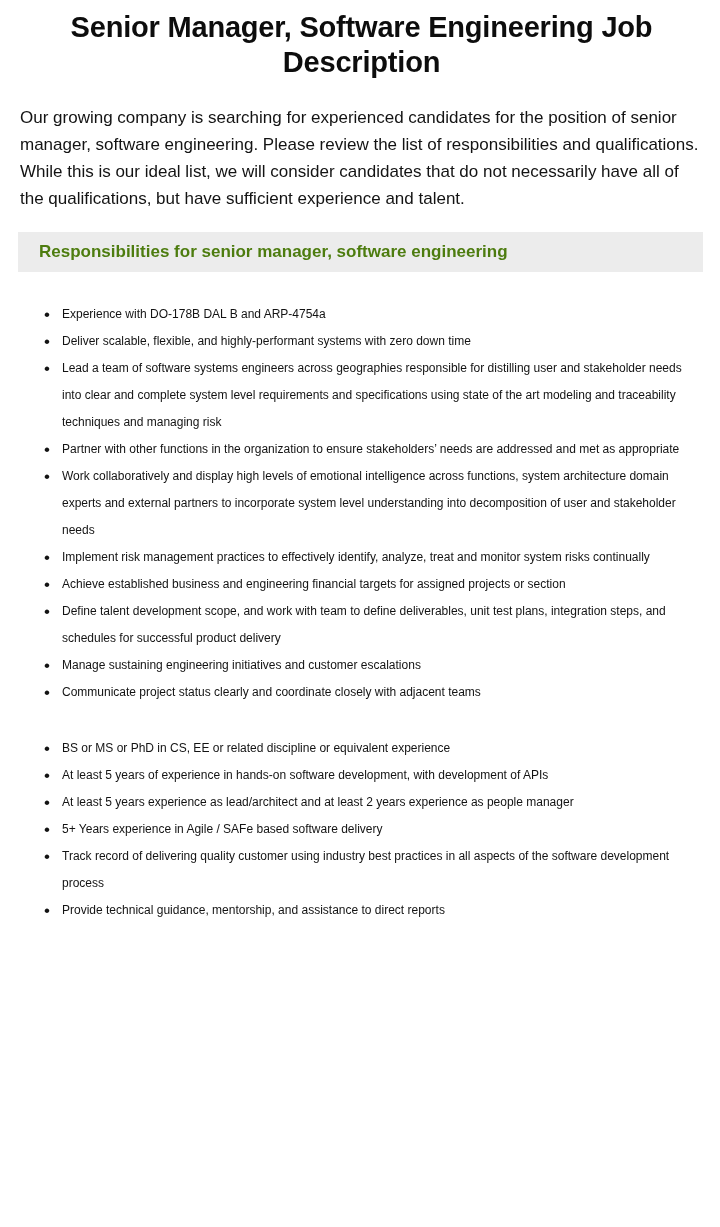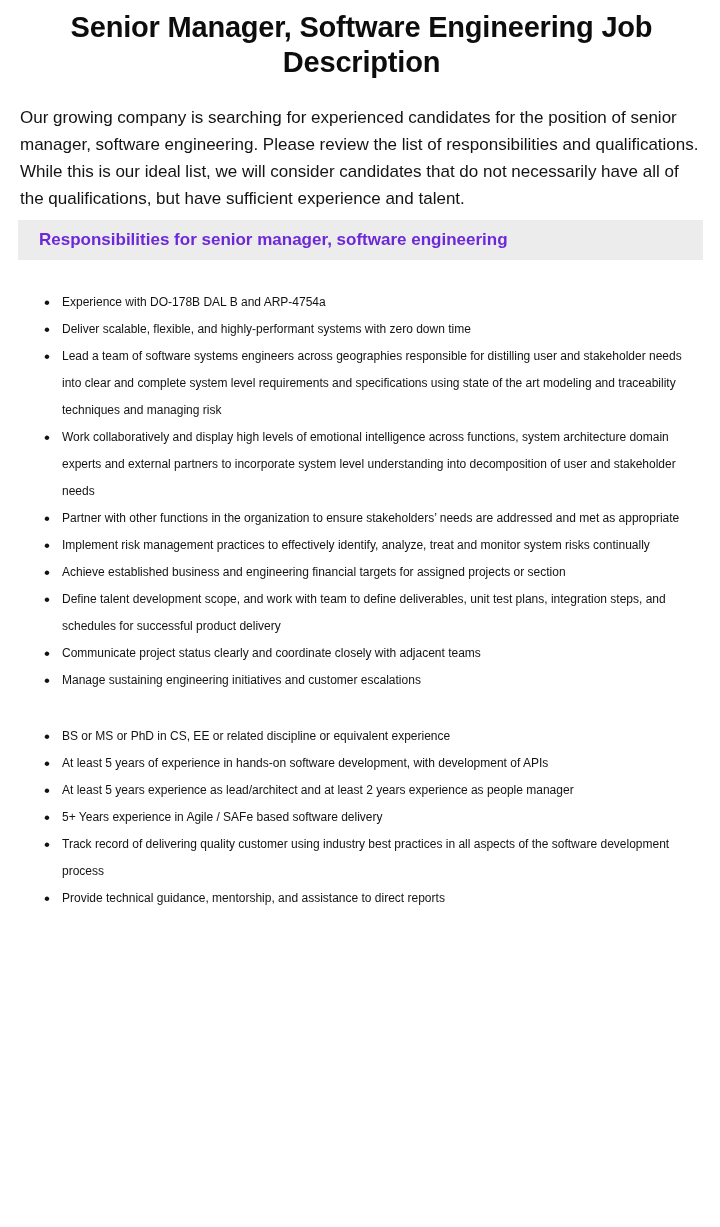--- a/index.html
+++ b/index.html
@@ -23,30 +23,30 @@
     line-height: 35px;
     font-weight: bold;
     text-align: center;
     color: #0d0d0d;
     margin: 6px 0 24px 0;
     letter-spacing: -0.2px;
   }
   .intro {
     font-size: 17px;
     line-height: 27px;
-    margin: 0 0 8px 0;
+    margin: 0 0 20px 0;
   }
   .section-bar {
     background: #ececec;
     font-size: 17px;
     font-weight: bold;
     line-height: 20px;
     padding: 10px 14px 10px 21px;
     margin: 0 0 0 -2px;
-    color: #6d28d9;
+    color: #4d7c0f;
   }
   .bullet-list {
     list-style: none;
     margin: 29px 0 22px 0;
     padding: 0 0 0 42px;
     font-size: 12px;
     line-height: 27px;
   }
   .bullet-list li {
     position: relative;
@@ -70,27 +70,27 @@
   <h1 class="doc-title">Senior Manager, Software Engineering Job Description</h1>
 
   <p class="intro">Our growing company is searching for experienced candidates for the position of senior manager, software engineering. Please review the list of responsibilities and qualifications. While this is our ideal list, we will consider candidates that do not necessarily have all of the qualifications, but have sufficient experience and talent.</p>
 
   <div class="section-bar">Responsibilities for senior manager, software engineering</div>
 
   <ul class="bullet-list">
     <li>Experience with DO-178B DAL B and ARP-4754a</li>
     <li>Deliver scalable, flexible, and highly-performant systems with zero down time</li>
     <li>Lead a team of software systems engineers across geographies responsible for distilling user and stakeholder needs into clear and complete system level requirements and specifications using state of the art modeling and traceability techniques and managing risk</li>
+    <li>Partner with other functions in the organization to ensure stakeholders’ needs are addressed and met as appropriate</li>
     <li>Work collaboratively and display high levels of emotional intelligence across functions, system architecture domain experts and external partners to incorporate system level understanding into decomposition of user and stakeholder needs</li>
-    <li>Partner with other functions in the organization to ensure stakeholders’ needs are addressed and met as appropriate</li>
     <li>Implement risk management practices to effectively identify, analyze, treat and monitor system risks continually</li>
     <li>Achieve established business and engineering financial targets for assigned projects or section</li>
     <li>Define talent development scope, and work with team to define deliverables, unit test plans, integration steps, and schedules for successful product delivery</li>
+    <li>Manage sustaining engineering initiatives and customer escalations</li>
     <li>Communicate project status clearly and coordinate closely with adjacent teams</li>
-    <li>Manage sustaining engineering initiatives and customer escalations</li>
   </ul>
 
 
   <ul class="bullet-list quals">
     <li>BS or MS or PhD in CS, EE or related discipline or equivalent experience</li>
     <li>At least 5 years of experience in hands-on software development, with development of APIs</li>
     <li>At least 5 years experience as lead/architect and at least 2 years experience as people manager</li>
     <li>5+ Years experience in Agile / SAFe based software delivery</li>
     <li>Track record of delivering quality customer using industry best practices in all aspects of the software development process</li>
     <li>Provide technical guidance, mentorship, and assistance to direct reports</li>

